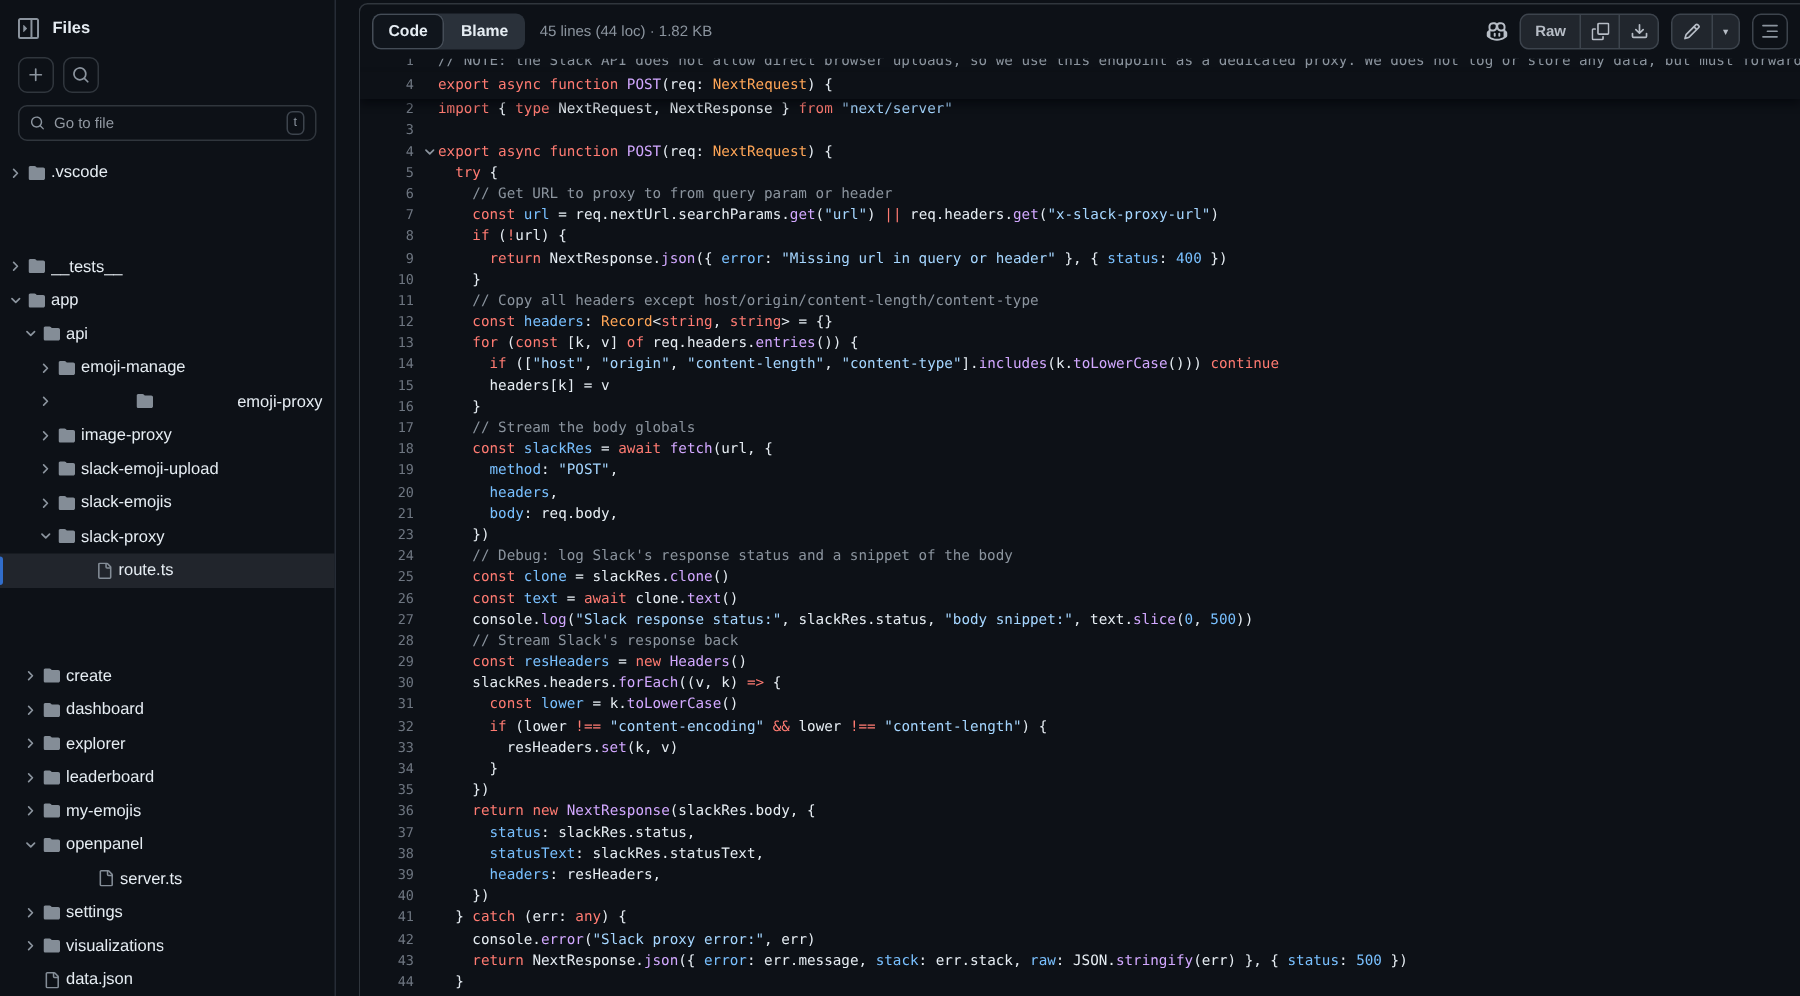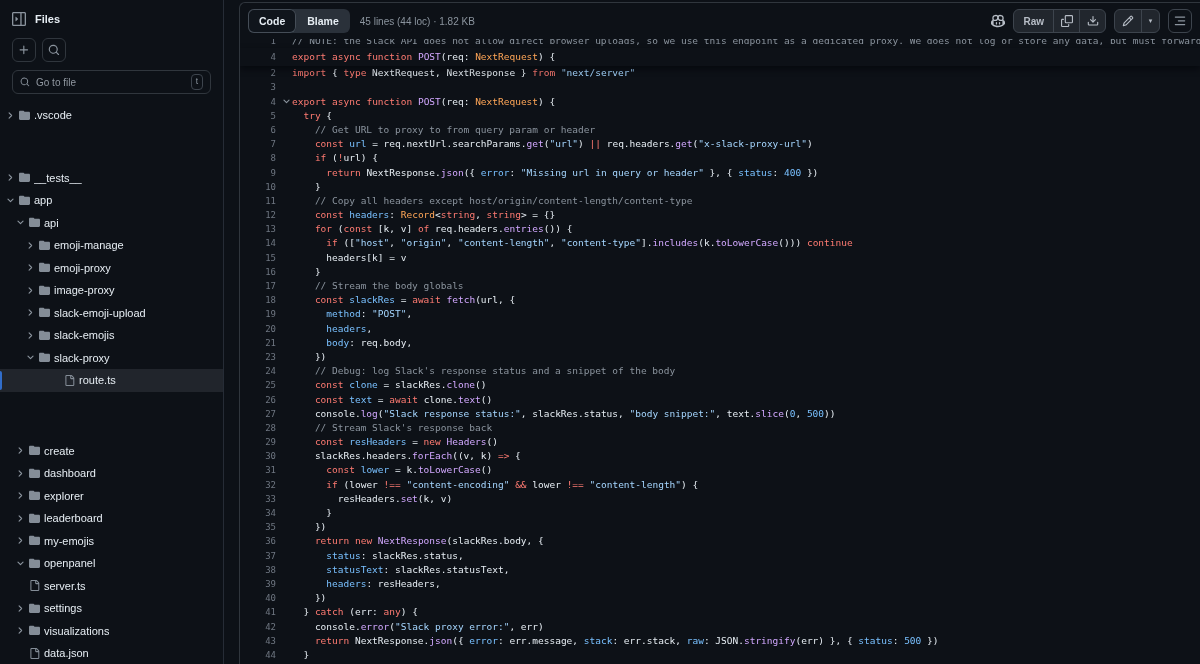--- a/index.html
+++ b/index.html
@@ -153,21 +153,21 @@
               <path d="M5.5 3.5 10 8l-4.5 4.5" fill="none" stroke="currentColor" stroke-width="2" stroke-linecap="round" stroke-linejoin="round"></path>
             </svg>
           </span>
           <span class="ficon">
             <svg width="11" height="11" viewBox="0 0 16 16" fill="currentColor">
               <path d="M1.75 1h4.09c.47 0 .92.19 1.24.52l.91.94c.05.05.13.04.17.04h6.09C15.22 2.5 16 3.28 16 4.25v8.5c0 .97-.78 1.75-1.75 1.75H1.75C.78 14.5 0 13.72 0 12.75v-10C0 1.78.78 1 1.75 1Z"></path>
             </svg>
           </span>
           <span class="flabel">emoji-manage</span>
         </div>
-        <div class="trow" style="padding-left: 26px;">
+        <div class="trow" style="padding-left: 26px; justify-content: space-between;">
           <span class="chev ">
             <svg width="9" height="9" viewBox="0 0 16 16">
               <path d="M5.5 3.5 10 8l-4.5 4.5" fill="none" stroke="currentColor" stroke-width="2" stroke-linecap="round" stroke-linejoin="round"></path>
             </svg>
           </span>
           <span class="ficon">
             <svg width="11" height="11" viewBox="0 0 16 16" fill="currentColor">
               <path d="M1.75 1h4.09c.47 0 .92.19 1.24.52l.91.94c.05.05.13.04.17.04h6.09C15.22 2.5 16 3.28 16 4.25v8.5c0 .97-.78 1.75-1.75 1.75H1.75C.78 14.5 0 13.72 0 12.75v-10C0 1.78.78 1 1.75 1Z"></path>
             </svg>
           </span>
@@ -305,21 +305,21 @@
               <path d="M5.5 3.5 10 8l-4.5 4.5" fill="none" stroke="currentColor" stroke-width="2" stroke-linecap="round" stroke-linejoin="round"></path>
             </svg>
           </span>
           <span class="ficon">
             <svg width="11" height="11" viewBox="0 0 16 16" fill="currentColor">
               <path d="M1.75 1h4.09c.47 0 .92.19 1.24.52l.91.94c.05.05.13.04.17.04h6.09C15.22 2.5 16 3.28 16 4.25v8.5c0 .97-.78 1.75-1.75 1.75H1.75C.78 14.5 0 13.72 0 12.75v-10C0 1.78.78 1 1.75 1Z"></path>
             </svg>
           </span>
           <span class="flabel">openpanel</span>
         </div>
-        <div class="trow" style="padding-left: 16px;">
+        <div class="trow" style="padding-left: 16px; margin-left: 36px;">
           <span class="chev"></span>
           <span class="ficon">
             <svg width="11" height="11" viewBox="0 0 16 16" fill="currentColor">
               <path d="M2 1.75C2 .784 2.784 0 3.75 0h6.586c.464 0 .909.184 1.237.513l2.914 2.914c.329.328.513.773.513 1.237v9.586A1.75 1.75 0 0 1 13.25 16h-9.5A1.75 1.75 0 0 1 2 14.25Zm1.75-.25a.25.25 0 0 0-.25.25v12.5c0 .138.112.25.25.25h9.5a.25.25 0 0 0 .25-.25V6h-2.75A1.75 1.75 0 0 1 9 4.25V1.5Zm6.75.062V4.25c0 .138.112.25.25.25h2.688l-.011-.013-2.914-2.914-.013-.011Z"></path>
             </svg>
           </span>
           <span class="flabel">server.ts</span>
         </div>
         <div class="trow" style="padding-left: 16px;">
           <span class="chev ">

